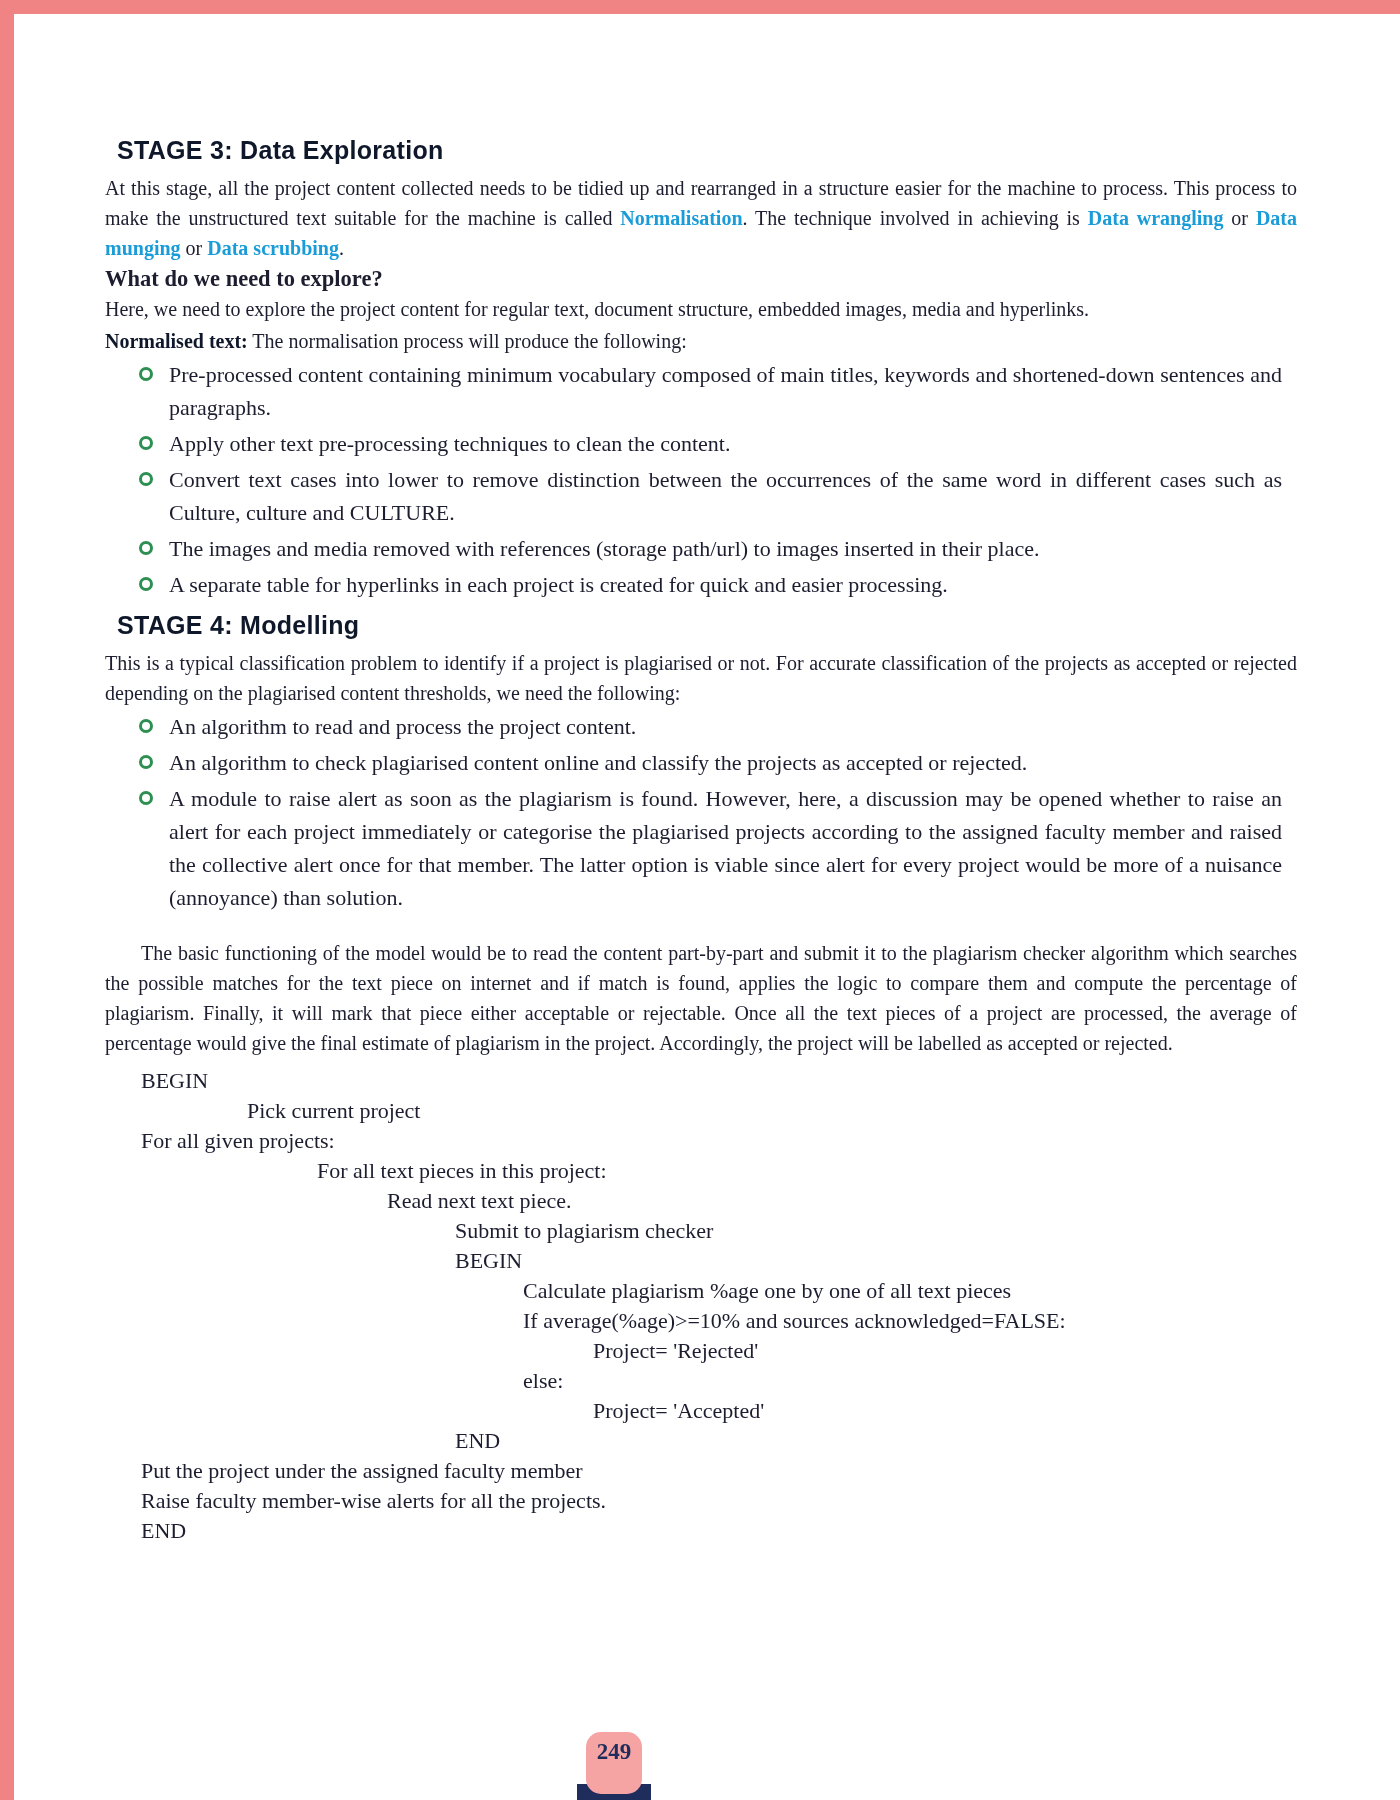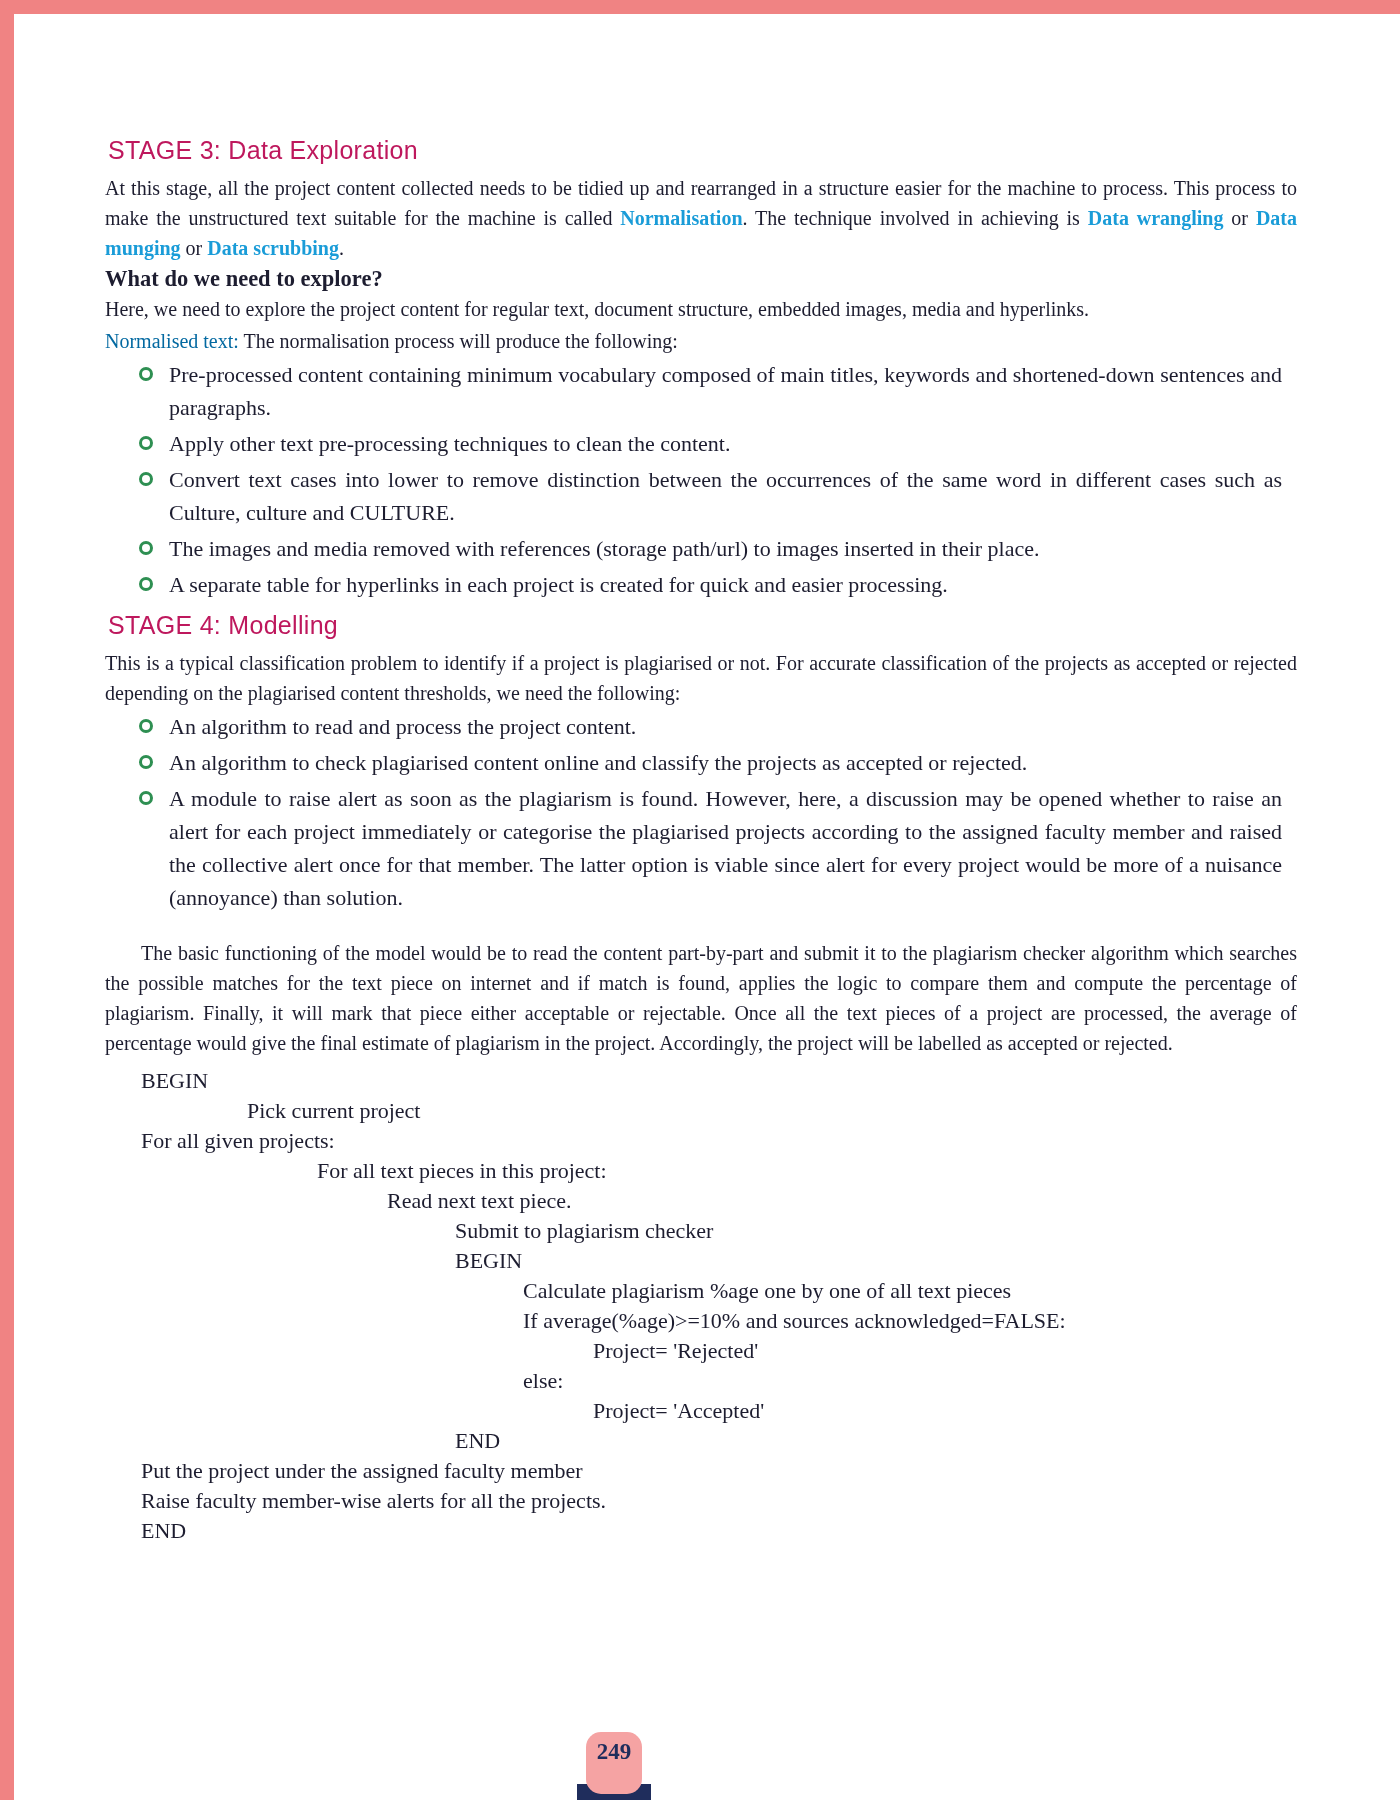--- a/index.html
+++ b/index.html
@@ -11,38 +11,38 @@
     color:#1d1d30;
     overflow:hidden;
   }
   .bar-top { position:absolute; top:0; left:0; width:1400px; height:14px; background:#f08383; }
   .bar-left { position:absolute; top:0; left:0; width:14px; height:1800px; background:#f08383; }
 
   .content { position:absolute; left:105px; top:136px; width:1192px; }
 
   .stage-heading {
     font-family:"Liberation Sans","DejaVu Sans",sans-serif;
-    font-weight:normal;
+    font-weight:bold;
     font-size:25px;
-    color:#be185d;
+    color:#0f172a;
     letter-spacing:.3px;
-    margin:10px 0 8px 3px;
+    margin:10px 0 8px 12px;
   }
   .stage-heading.first { margin-top:0; }
 
   p.body {
     font-size:20px;
     line-height:1.5;
     text-align:justify;
     margin-bottom:2px;
   }
   .term { color:#1a9cd8; font-weight:bold; }
 
   h3.subhead { font-size:22.5px; font-weight:bold; margin:3px 0 2px 0; }
-  .red-label { color:#0369a1; font-weight:normal; }
+  .red-label { color:#0f172a; font-weight:bold; }
 
   ul.bullets { list-style:none; margin:2px 15px 6px 0; }
   ul.bullets li {
     display:flex;
     gap:16px;
     padding-left:34px;
     font-size:22px;
     line-height:1.5;
     margin-bottom:3px;
   }

